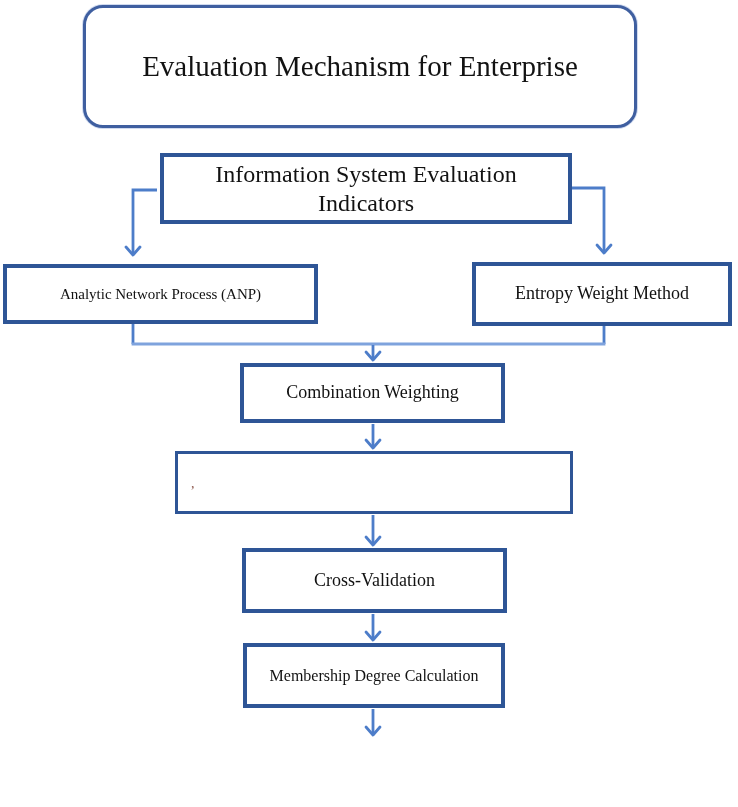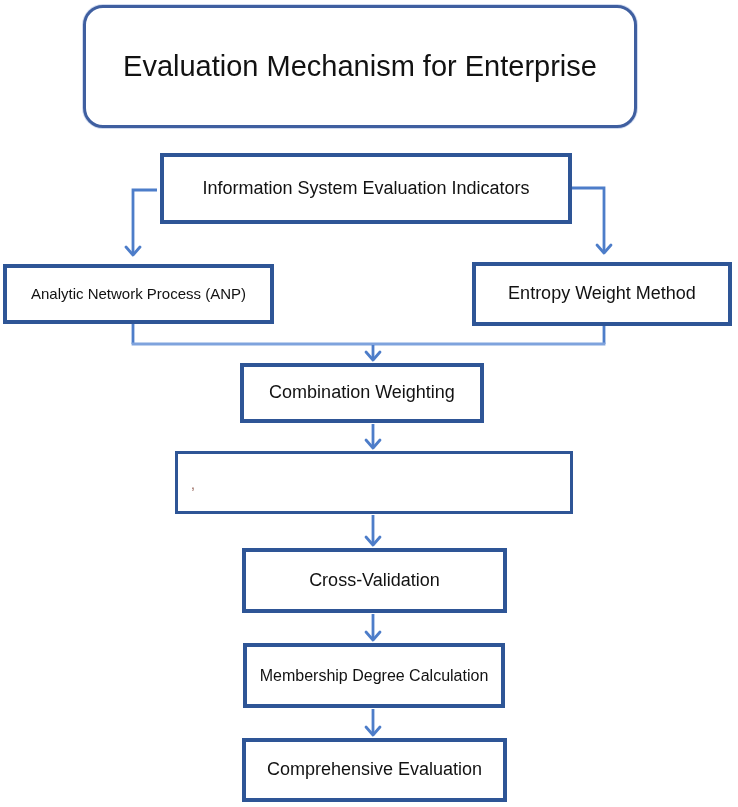--- a/index.html
+++ b/index.html
@@ -11,21 +11,21 @@
     --background: #ffffff;
     --stray-mark-color: #7a3b2e;
   }
   * { margin: 0; padding: 0; box-sizing: border-box; }
   html, body { background: var(--background); }
   .canvas {
     position: relative;
     width: 738px;
     height: 807px;
     background: var(--background);
-    font-family: Liberation Sans, sans-serif;
+    font-family: Liberation Serif, serif;
     color: var(--text);
     overflow: hidden;
     border-radius: 21px;
   }
   svg.connectors {
     position: absolute;
     left: 0; top: 0;
     width: 738px; height: 807px;
     pointer-events: none;
   }
@@ -46,24 +46,24 @@
   .title-node {
     left: 83px; top: 5px; width: 554px; height: 123px;
     border-width: 3px;
     border-color: var(--title-border);
     border-radius: 20px;
     flex-direction: column;
     font-size: 29px;
     line-height: 1.72;
     box-shadow: 0 0 0 1px rgba(120,150,210,0.35);
   }
-  .node-indicators   { left: 160px; top: 153px; width: 412px; height: 71px; font-size: 18px; }
-  .node-anp          { left: 3px;   top: 264px; width: 271px; height: 60px; font-size: 15px; }
+  .node-indicators   { left: 160px; top: 153px; width: 412px; height: 71px; font-size: 24px; }
+  .node-anp          { left: 3px;   top: 264px; width: 315px; height: 60px; font-size: 15px; }
   .node-entropy      { left: 472px; top: 262px; width: 260px; height: 64px; font-size: 18px; }
-  .node-combination  { left: 240px; top: 363px; width: 244px; height: 60px; font-size: 18px; }
+  .node-combination  { left: 240px; top: 363px; width: 265px; height: 60px; font-size: 18px; }
   .node-clustering   { left: 175px; top: 451px; width: 398px; height: 63px; font-size: 19px; border-width: 3px; }
   .node-crossval     { left: 242px; top: 548px; width: 265px; height: 65px; font-size: 18px; }
   .node-membership   { left: 243px; top: 643px; width: 262px; height: 65px; font-size: 16px; }
   .node-comprehensive{ left: 242px; top: 738px; width: 265px; height: 64px; font-size: 18px; }
   .stray-mark {
     position: absolute;
     left: 13px; top: 50%;
     transform: translateY(-42%);
     font-size: 14px;
     color: var(--stray-mark-color);
@@ -148,17 +148,14 @@
   </div>
 
   <div class="node node-membership">
     <span class="label">Membership Degree Calculation</span>
   </div>
 
   <div class="node node-crossval">
     <span class="label">Cross-Validation</span>
   </div>
 
-  <div class="node node-comprehensive">
-    <span class="label">Comprehensive Evaluation</span>
-  </div>
 
 </div>
 
 </body></html>

